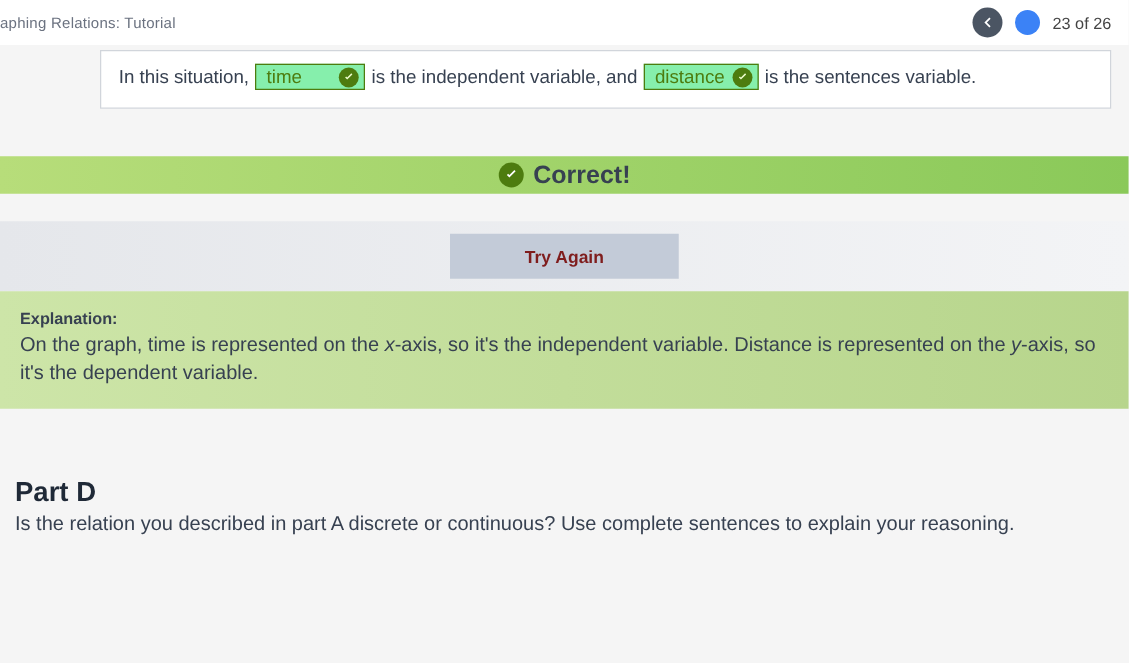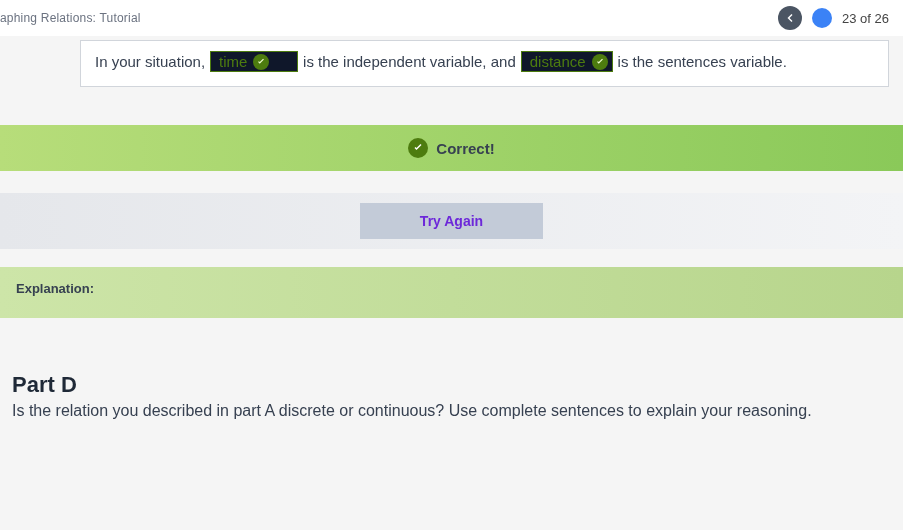--- a/index.html
+++ b/index.html
@@ -53,73 +53,73 @@
     padding: 10px 14px 14px 14px;
     font-size: 15px;
     color: #374151;
   }
   .answer-line { display: flex; flex-wrap: wrap; align-items: center; gap: 5px; }
 
   .dropdown {
     display: inline-flex;
     align-items: center;
     border: 1.5px solid #4d7c0f;
-    background: #0f172a;
+    background: #86efac;
     color: #4d7c0f;
     padding: 1px 4px 1px 8px;
     font-size: 15px;
     font-weight: 500;
     min-width: 88px;
+    justify-content: space-between;
     gap: 6px;
     cursor: pointer;
   }
   .check-circle {
     width: 16px; height: 16px; border-radius: 50%;
     background: #4d7c0f; display: inline-flex;
     align-items: center; justify-content: center;
   }
   .check-circle svg { width: 10px; height: 10px; fill: #ecfccb; }
 
   .correct-bar {
     margin: 38px 0 0 0;
-    height: 46px;
+    height: 30px;
     background: linear-gradient(to right, #b7dd7a, #8ac959);
     display: flex;
     align-items: center;
     justify-content: center;
     gap: 8px;
     color: #374151;
     font-weight: 700;
-    font-size: 15px;
+    font-size: 20px;
   }
   .correct-check {
     width: 20px; height: 20px; border-radius: 50%;
     background: #4d7c0f; display: inline-flex;
     align-items: center; justify-content: center;
   }
   .correct-check svg { width: 12px; height: 12px; fill: #fff; }
 
   .tryagain-row {
     height: 56px;
     margin-top: 22px;
     background: linear-gradient(to right, #e5e7eb, #f3f4f6);
     display: flex; align-items: center; justify-content: center;
   }
   .tryagain-btn {
     background: #c3cbd8;
-    color: #6d28d9;
+    color: #7f1d1d;
     padding: 10px 60px;
     font-size: 14px;
     font-weight: 600;
     border: none;
     cursor: pointer;
   }
 
   .explanation {
-    margin-top: 18px;
     background: linear-gradient(to right, #cde5a8, #b7d58c);
     padding: 14px 16px 18px 16px;
   }
   .explanation-label { font-size: 13px; font-weight: 700; color: #374151; margin-bottom: 4px;}
   .explanation-text { font-size: 16px; color: #374151; line-height: 1.35; }
   .explanation-text em { font-style: italic; }
 
   .part-d {
     margin-top: 54px;
     padding: 0 12px;
@@ -138,21 +138,21 @@
           <path d="M15 4l-8 8 8 8 2-2-6-6 6-6z"></path>
         </svg>
     </div>
     <div class="progress-dot"></div>
     <div class="page-counter">23 of 26</div>
   </div>
 </div>
 
 <div class="answer-box">
   <div class="answer-line">
-    <span>In your situation,</span>
+    <span>In this situation,</span>
     <span class="dropdown">
       <span>time</span>
       <span class="check-circle">
         <svg viewBox="0 0 24 24">
             <path d="M9 16l-4-4 2-2 2 2 8-8 2 2z"></path>
           </svg>
       </span>
     </span>
     <span>is the independent variable, and</span>
     <span class="dropdown">
@@ -175,18 +175,21 @@
   </span>
   <span>Correct!</span>
 </div>
 
 <div class="tryagain-row">
   <button class="tryagain-btn">Try Again</button>
 </div>
 
 <div class="explanation">
   <div class="explanation-label">Explanation:</div>
+  <div class="explanation-text">
+    <span>On the graph, time is represented on the </span><em>x</em><span>-axis, so it's the independent variable. Distance is represented on the </span><em>y</em><span>-axis, so it's the dependent variable.</span>
+  </div>
 </div>
 
 <div class="part-d">
   <div class="part-d-title">Part D</div>
   <div class="part-d-text">Is the relation you described in part A discrete or continuous? Use complete sentences to explain your reasoning.</div>
 </div>
 
 </body></html>

